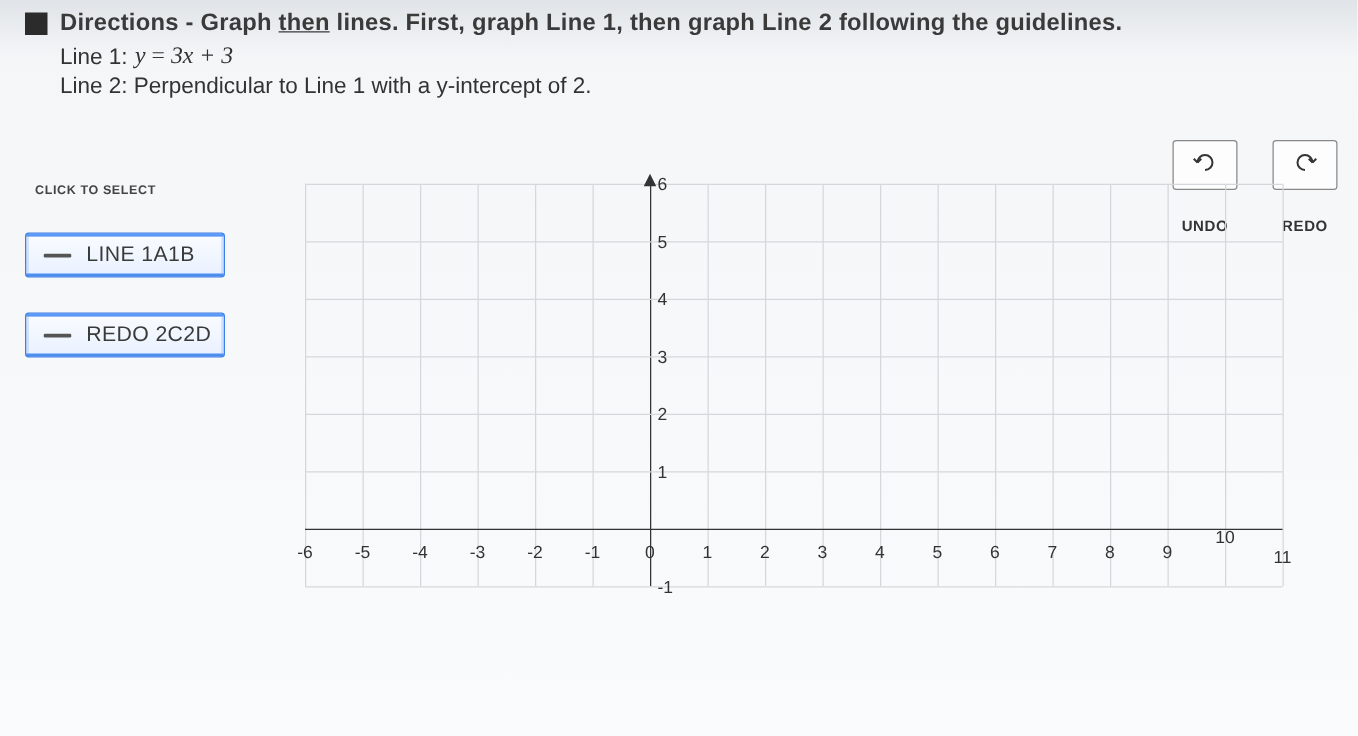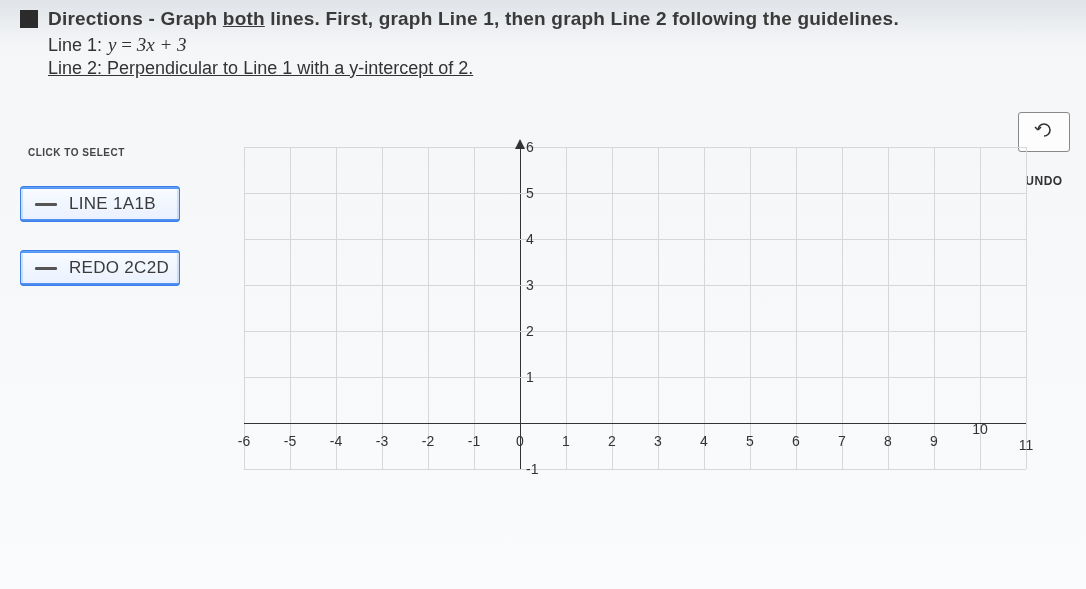--- a/index.html
+++ b/index.html
@@ -23,21 +23,21 @@
     .directions-text {
       font-size: 19px;
       font-weight: 700;
       color: #3a3a3a;
       letter-spacing: 0.2px;
     }
     .under { text-decoration: underline; }
     .line-defs { margin-left: 28px; margin-bottom: 0; }
     .line1 { font-size: 18px; color: #333; display: flex; align-items: center; gap: 6px; }
     .math { font-family: 'Times New Roman', serif; font-style: italic; font-size: 19px; }
-    .line2 { font-size: 18px; color: #333; margin-top: 2px; text-decoration: underline; }
+    .line2 { font-size: 18px; color: #333; margin-top: 2px; }
 
     .controls-row {
       position: absolute;
       right: 10px;
       top: 112px;
       display: flex;
       gap: 16px;
     }
     .ctrl-btn {
       width: 64px;
@@ -135,21 +135,21 @@
       width: 30px;
     }
   </style>
 </head>
 <body>
 
 <div class="content">
   <div class="directions-row">
     <div class="bullet-icon"></div>
     <div class="directions-text">
-      <span>Directions</span><span> - Graph </span><span class="under">both</span><span> lines. First, graph Line 1, then graph Line 2 following the guidelines.</span>
+      <span>Directions</span><span> - Graph </span><span class="under">then</span><span> lines. First, graph Line 1, then graph Line 2 following the guidelines.</span>
     </div>
   </div>
   <div class="line-defs">
     <div class="line1">
       <span>Line 1:</span>
       <span class="math">
         <span>y</span>
         <span style="font-style:normal">=</span>
         <span>3x + 3</span>
       </span>
@@ -162,20 +162,31 @@
   <div class="ctrl-btn">
     <div class="ctrl-icon-box">
       <span>
         <svg width="20" height="18" viewBox="0 0 20 18">
             <path d="M4 9 A6 6 0 1 1 10 15" fill="none" stroke="#333" stroke-width="1.6"></path>
             <path d="M4 9 L1 6 M4 9 L7 6" fill="none" stroke="#333" stroke-width="1.6"></path>
           </svg>
       </span>
     </div>
     <div class="ctrl-label">UNDO</div>
+  </div>
+  <div class="ctrl-btn">
+    <div class="ctrl-icon-box">
+      <span>
+        <svg width="20" height="18" viewBox="0 0 20 18">
+            <path d="M16 9 A6 6 0 1 0 10 15" fill="none" stroke="#333" stroke-width="1.6"></path>
+            <path d="M16 9 L13 6 M16 9 L19 6" fill="none" stroke="#333" stroke-width="1.6"></path>
+          </svg>
+      </span>
+    </div>
+    <div class="ctrl-label">REDO</div>
   </div>
 </div>
 
 <div class="work-area">
   <div class="sidebar">
     <div class="click-select">CLICK TO SELECT</div>
     <div class="line-btn">
       <div class="line-swatch"></div>
       <div class="line-btn-label">LINE 1A1B</div>
     </div>

